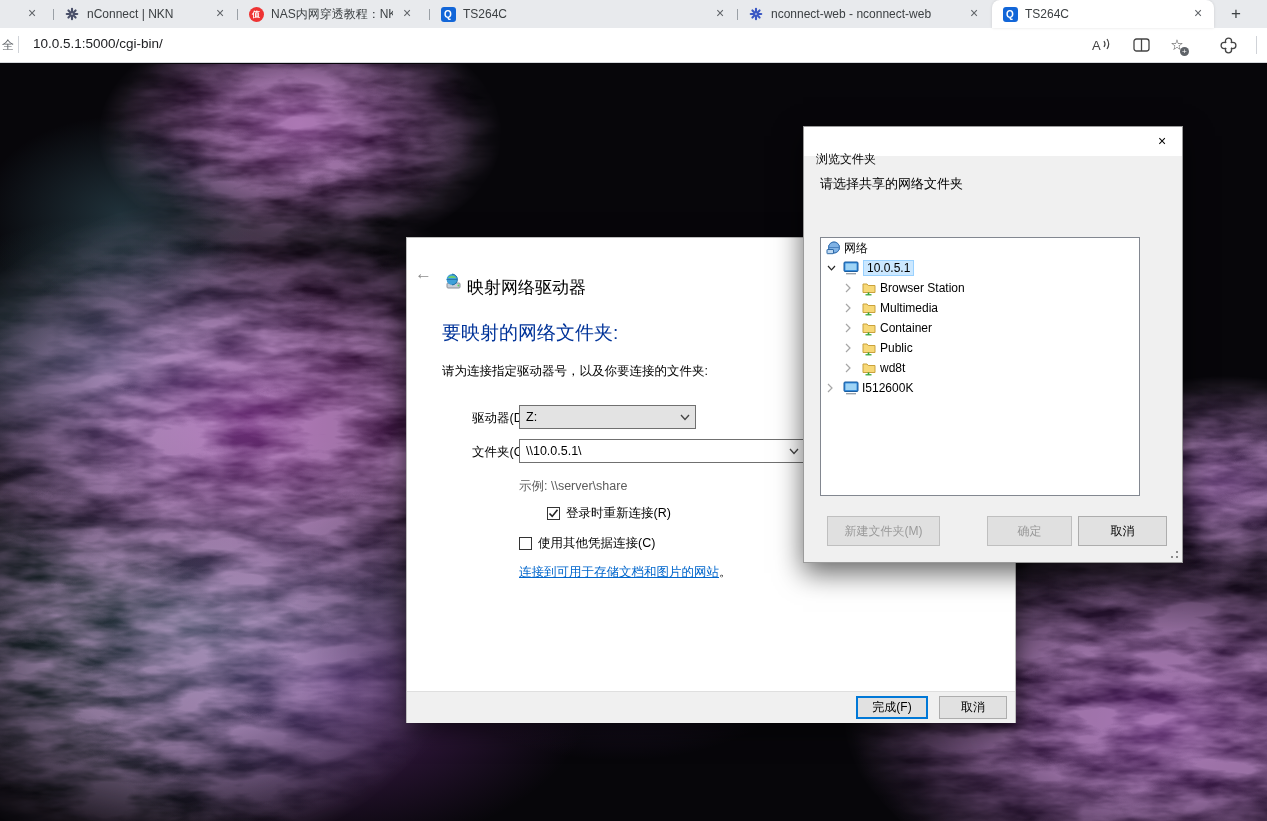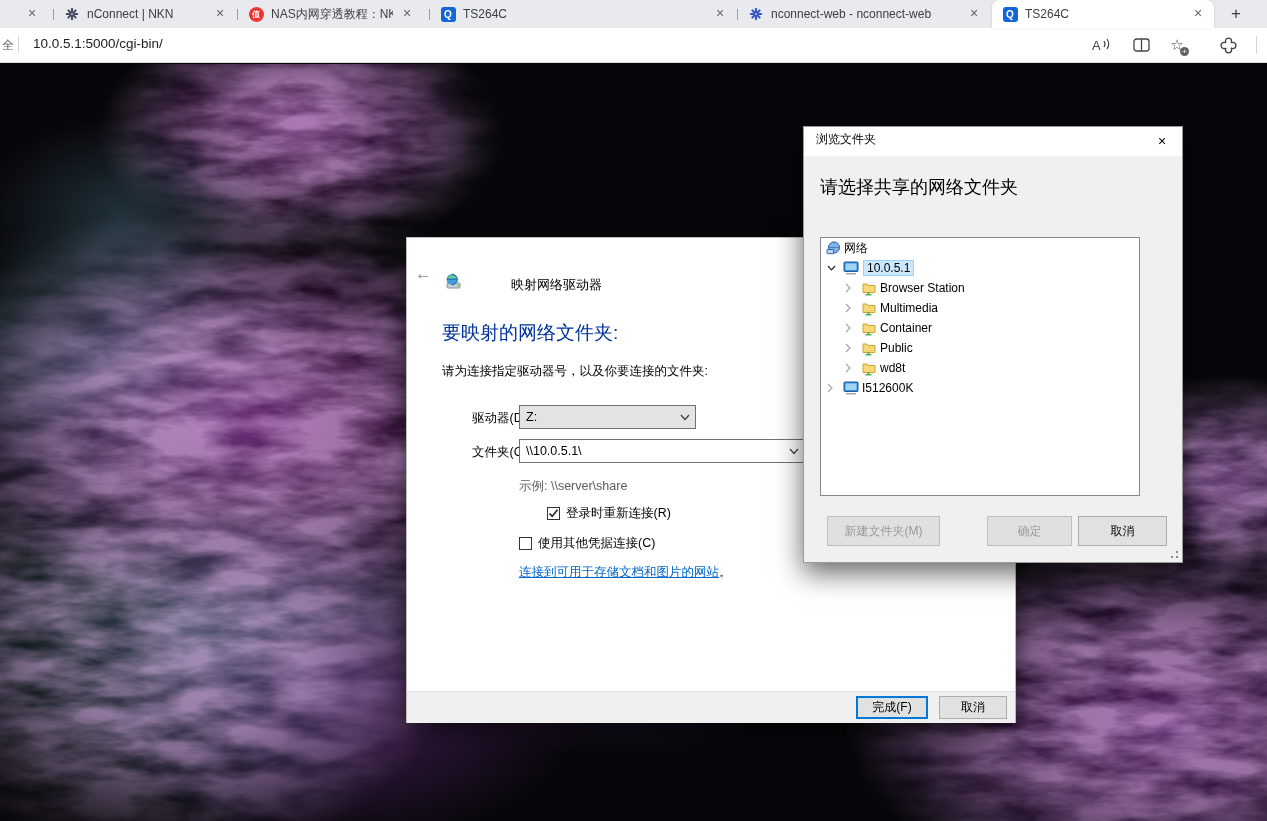--- a/index.html
+++ b/index.html
@@ -72,21 +72,21 @@
     font-family:inherit; text-align:center; }
   .win-btn.default { border:2px solid #0078d7; }
   .win-btn.disabled { color:#9a9a9a; border-color:#bfbfbf; background:#e0e0e0; }
 
   
   .map-dlg { position:absolute; left:406px; top:237px; width:610px; height:486px;
     background:#ffffff; border:1px solid #bdbdbd; box-shadow:0 8px 22px rgba(0,0,0,.55); }
   .map-hdr { position:absolute; left:0; top:0; width:100%; height:64px; }
   .back-arrow { position:absolute; left:8px; top:26px; font-size:17px; color:#8b8b8b; }
   .map-ico { position:absolute; left:38px; top:35px; }
-  .map-title { position:absolute; left:60px; top:38px; font-size:13px; color:#000;margin-left:44px; }
+  .map-title { position:absolute; left:60px; top:38px; font-size:17px; color:#000; }
   .map-heading { position:absolute; left:35px; top:82px; font-size:19px; color:#003399; }
   .map-instr { position:absolute; left:35px; top:125px; font-size:12.5px; color:#000; }
   .fld-label { position:absolute; left:65px; font-size:12.5px; color:#000; }
   .combo { position:absolute; left:112px; height:24px; font-size:12.5px;
     display:flex; align-items:center; padding-left:6px; }
   .combo-drive { top:167px; width:177px; background:#e3e3e3; border:1px solid #707070; }
   .combo-folder { top:201px; width:286px; background:#ffffff; border:1px solid #707070; }
   .combo .chev { position:absolute; right:5px; top:8px; }
   .map-example { position:absolute; left:112px; top:240px; font-size:12.5px; color:#5c5c5c; }
   .cb-row { position:absolute; left:112px; display:flex; align-items:center; font-size:12.5px; color:#000; }
@@ -96,24 +96,24 @@
   .map-link a { color:#0066cc; text-decoration:underline; }
   .map-footer { position:absolute; left:0; top:453px; width:608px; height:32px;
     background:#f0f0f0; border-top:1px solid #dfdfdf; }
   .btn-finish { position:absolute; left:449px; top:4px; width:72px; height:23px; }
   .btn-mcancel { position:absolute; left:532px; top:4px; width:68px; height:23px; }
 
   
   .browse-dlg { position:absolute; left:803px; top:126px; width:380px; height:437px;
     background:#f0f0f0; border:1px solid #9b9b9b; box-shadow:0 10px 26px rgba(0,0,0,.6); z-index:5; }
   .browse-titlebar { position:absolute; left:0; top:0; width:100%; height:29px; background:#ffffff; }
-  .browse-title { position:absolute; left:12px; top:4px; font-size:12px; color:#000; }
+  .browse-title { position:absolute; left:12px; top:24px; font-size:12px; color:#000; }
   .browse-close { position:absolute; right:10px; top:5px; width:20px; height:20px;
     font-size:14px; color:#000; text-align:center; line-height:19px; }
-  .browse-prompt { position:absolute; left:16px; top:48px; font-size:18px; color:#000; }
+  .browse-prompt { position:absolute; left:16px; top:48px; font-size:13px; color:#000; }
   .tree-panel { position:absolute; left:16px; top:110px; width:320px; height:259px;
     background:#ffffff; border:1px solid #828790; overflow:hidden; }
   .trow { position:relative; height:20px; display:flex; align-items:center;
     font-size:12px; color:#000; white-space:nowrap; }
   .trow .chev { width:10px; flex:0 0 10px; display:flex; align-items:center; }
   .trow .ticon { width:16px; flex:0 0 16px; margin-right:3px; display:flex; align-items:center; justify-content:center; }
   .ind0 { padding-left:4px; } .ind1 { padding-left:4px; } .ind1 .chev { margin-left:2px; } .ind2 { padding-left:24px; }
   .tsel { background:#cce8ff; border:1px solid #99d1ff; padding:0 3px; margin-left:1px; }
   .browse-btns { position:absolute; left:0; top:389px; width:100%; height:31px; }
   .btn-newfolder { position:absolute; left:23px; top:0; width:113px; height:30px; }

